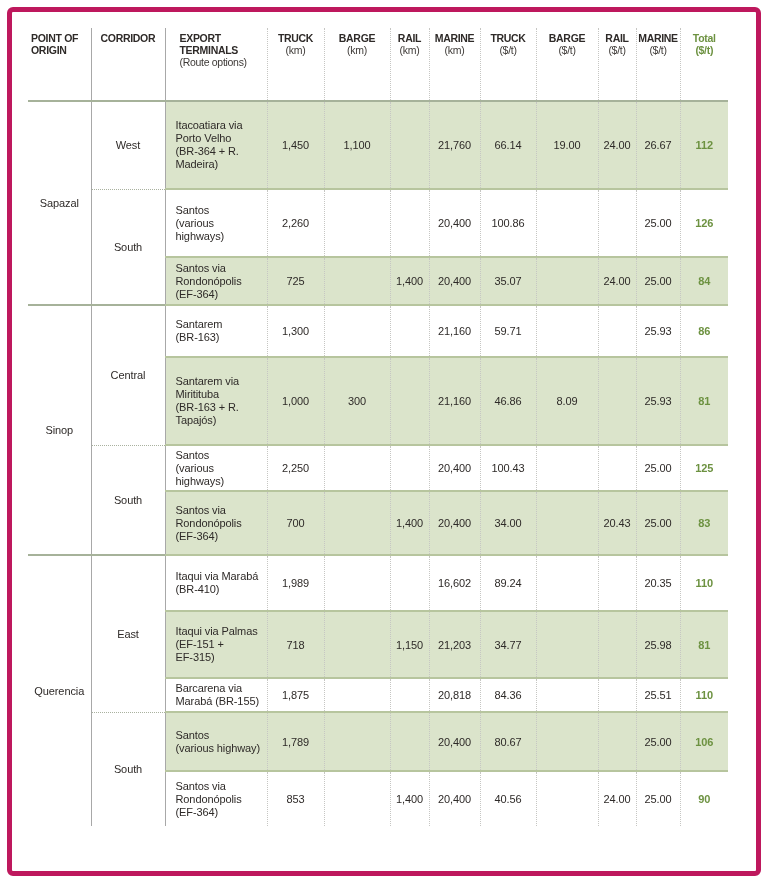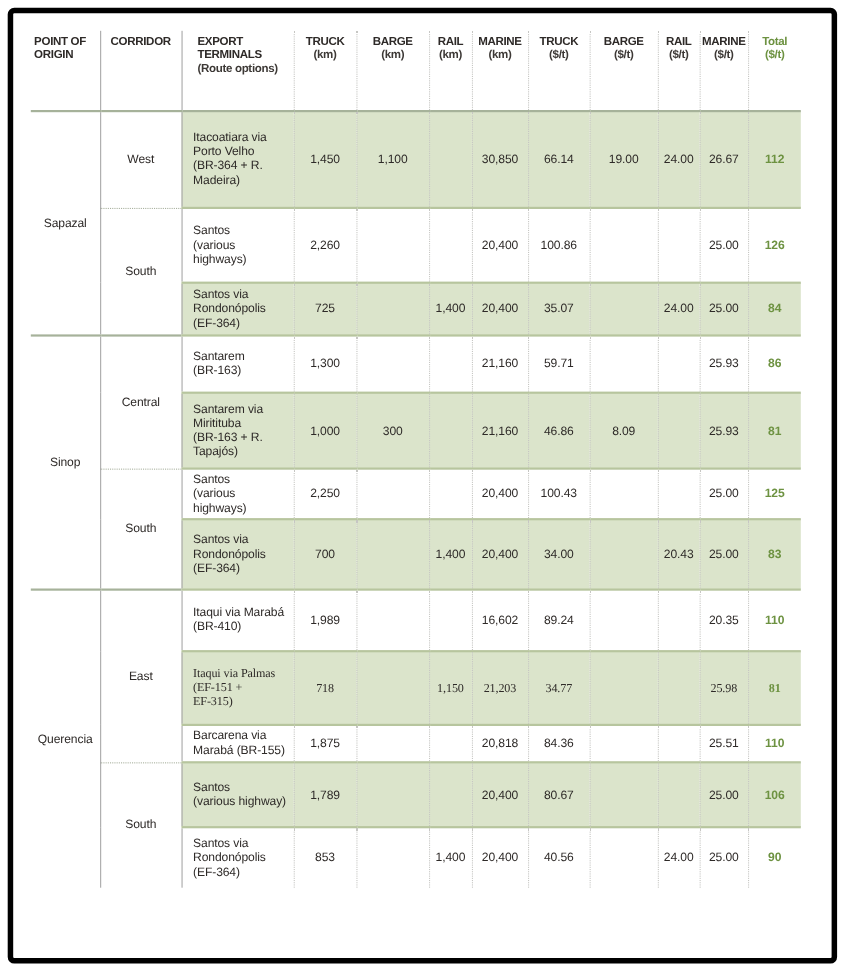--- a/index.html
+++ b/index.html
@@ -4,37 +4,37 @@
 <style>
   html,body{margin:0;padding:0;background:#ffffff;}
   body{
     width:768px;height:884px;position:relative;
     font-family:"Liberation Sans","DejaVu Sans",sans-serif;
     color:#2e2a28;
   }
   .frame{
     position:absolute;left:7px;top:7px;
     width:744px;height:859px;
-    border:5px solid #000000;border-radius:6px;
+    border:5px solid #be185d;border-radius:6px;
     background:#ffffff;
   }
   .inner{padding:16px 0 0 16px;}
   table{
     border-collapse:collapse;table-layout:fixed;width:700px;
   }
   th,td{padding:0;}
   
   th{
     vertical-align:top;text-align:center;
     font-size:10.5px;line-height:12px;font-weight:700;
     letter-spacing:-0.3px;height:68px;padding-top:4px;
     overflow:visible;
   }
   th .lbl{display:block;white-space:pre-line;}
-  th .unit{display:block;font-weight:700;color:#3d3936;}
+  th .unit{display:block;font-weight:400;color:#3d3936;}
   th.left{text-align:left;}
   th.c0{padding-left:3px;}
   th.c1{padding-left:9px;}
   th.c2{padding-left:14px;}
   th.accent .lbl,th.accent .unit{color:#6d9241;}
   th.accent .unit{font-weight:700;}
   
   th.c0,td.c0,th.c1,td.c1{border-right:1px solid #a8a8a8;}
   .vd{border-right:1px dotted #c6c6c3;}
   
@@ -134,21 +134,21 @@
           <tr class="sec" style="height: 88px;">
             <td class="c0 origin" rowspan="3">Sapazal</td>
             <td class="c1 corridor" rowspan="1">West</td>
             <td class="c2 vd g terminal">Itacoatiara via
 Porto Velho
 (BR-364 + R.
 Madeira)</td>
             <td class="c3 vd g">1,450</td>
             <td class="c4 vd g">1,100</td>
             <td class="c5 vd g"></td>
-            <td class="c6 vd g">30,850</td>
+            <td class="c6 vd g">21,760</td>
             <td class="c7 vd g">66.14</td>
             <td class="c8 vd g">19.00</td>
             <td class="c9 vd g">24.00</td>
             <td class="c10 vd g">26.67</td>
             <td class="c11 g total">112</td>
           </tr>
           <tr style="height: 68px;">
             <td class="c1 corridor corridor-sep" rowspan="2">South</td>
             <td class="c2 vd terminal">Santos
 (various
@@ -185,21 +185,21 @@
             <td class="c3 vd">1,300</td>
             <td class="c4 vd"></td>
             <td class="c5 vd"></td>
             <td class="c6 vd">21,160</td>
             <td class="c7 vd">59.71</td>
             <td class="c8 vd"></td>
             <td class="c9 vd"></td>
             <td class="c10 vd">25.93</td>
             <td class="c11 total">86</td>
           </tr>
-          <tr style="height: 69px; margin-top: 24px;">
+          <tr style="height: 88px; margin-top: 24px;">
             <td class="c2 vd g terminal">Santarem via
 Miritituba
 (BR-163 + R.
 Tapajós)</td>
             <td class="c3 vd g">1,000</td>
             <td class="c4 vd g">300</td>
             <td class="c5 vd g"></td>
             <td class="c6 vd g">21,160</td>
             <td class="c7 vd g">46.86</td>
             <td class="c8 vd g">8.09</td>
@@ -244,21 +244,21 @@
             <td class="c3 vd">1,989</td>
             <td class="c4 vd"></td>
             <td class="c5 vd"></td>
             <td class="c6 vd">16,602</td>
             <td class="c7 vd">89.24</td>
             <td class="c8 vd"></td>
             <td class="c9 vd"></td>
             <td class="c10 vd">20.35</td>
             <td class="c11 total">110</td>
           </tr>
-          <tr style="height: 67px; font-family: Liberation Serif, serif;">
+          <tr style="height: 67px;">
             <td class="c2 vd g terminal">Itaqui via Palmas
 (EF-151 +
 EF-315)</td>
             <td class="c3 vd g">718</td>
             <td class="c4 vd g"></td>
             <td class="c5 vd g">1,150</td>
             <td class="c6 vd g">21,203</td>
             <td class="c7 vd g">34.77</td>
             <td class="c8 vd g"></td>
             <td class="c9 vd g"></td>

